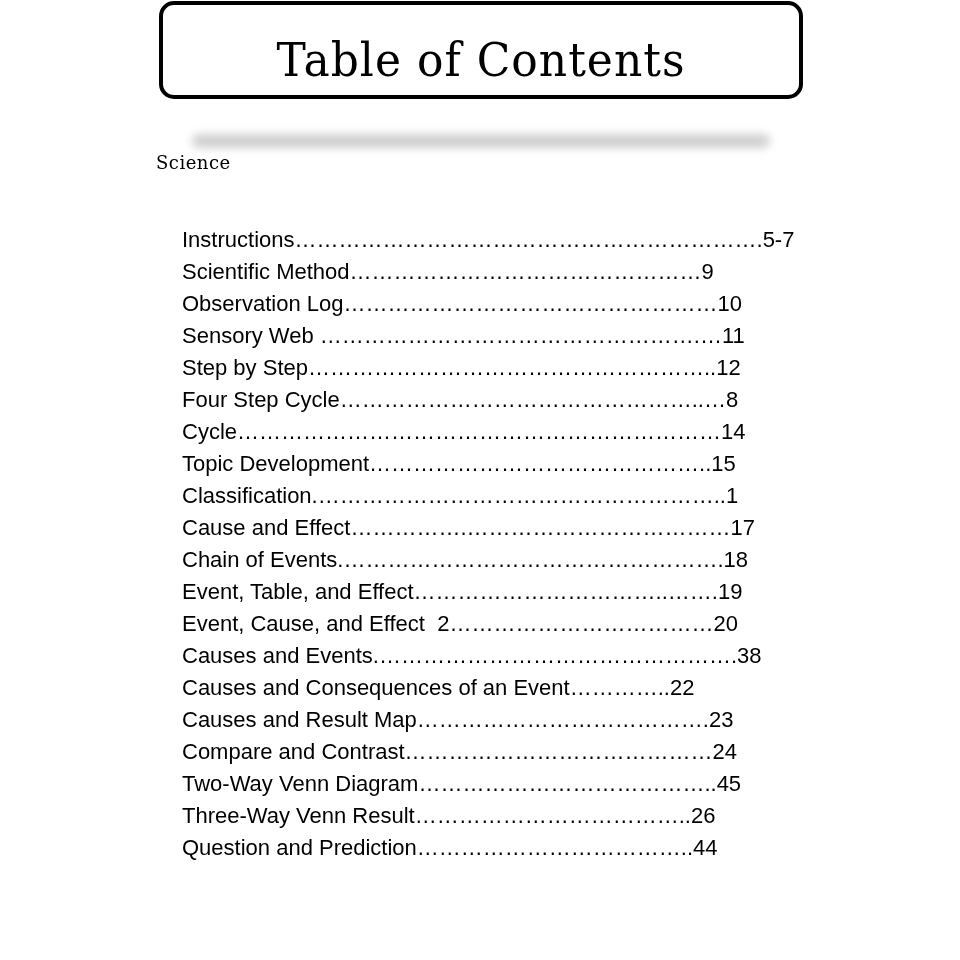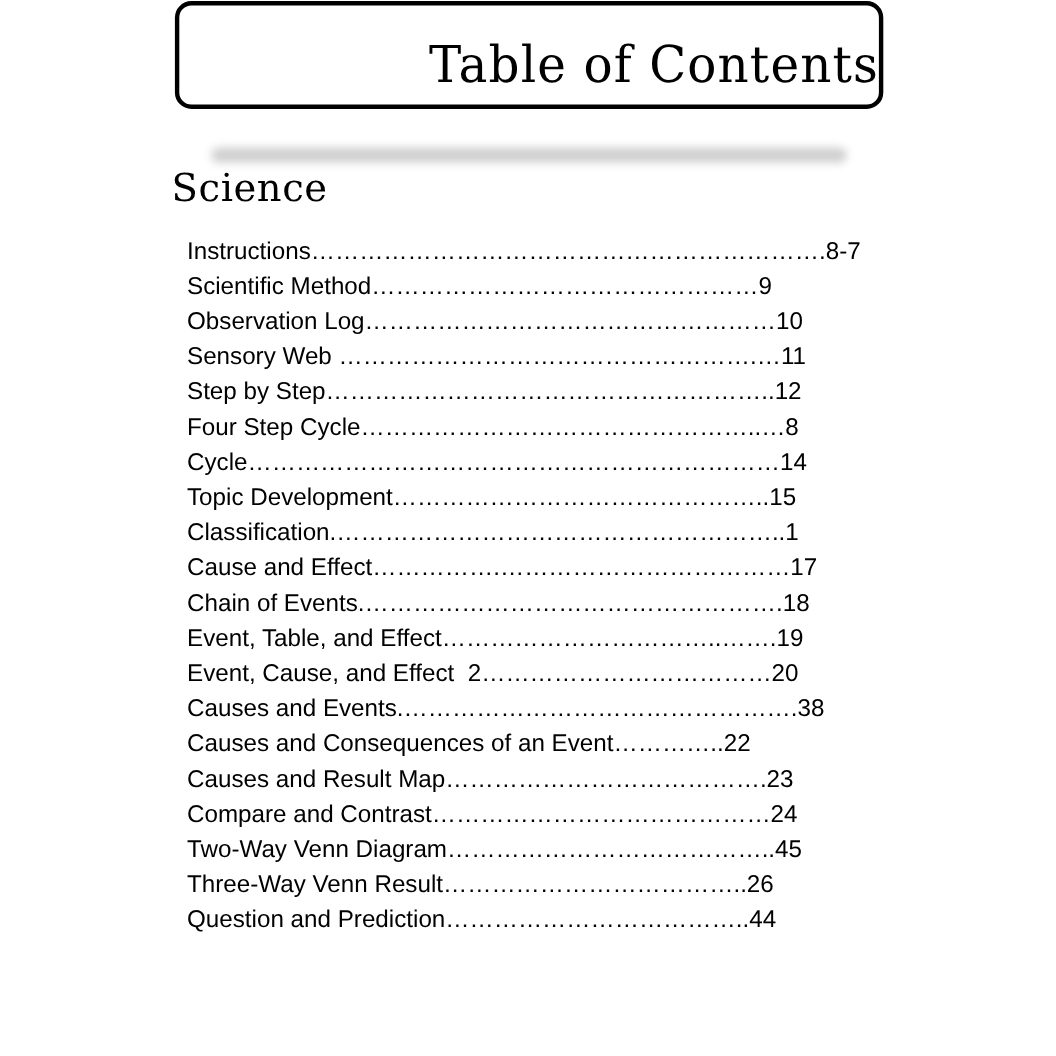--- a/index.html
+++ b/index.html
@@ -19,21 +19,21 @@
       position: absolute;
       left: 159px;
       top: 1px;
       width: 636px;
       height: 90px;
       border: 4px solid #000;
       border-radius: 15px;
       box-sizing: content-box;
       display: flex;
       align-items: center;
-      justify-content: flex-end;
+      justify-content: center;
     }
     .title-text {
       font-family: "DejaVu Serif", serif;
       font-size: 44px;
       font-weight: normal;
       letter-spacing: 1px;
       margin-top: 18px;
       transform: scaleY(1.05);
     }
     .shadow-bar {
@@ -44,28 +44,28 @@
       height: 14px;
       background: #d0d0d0;
       border-radius: 7px;
       filter: blur(4px);
     }
     .section-heading {
       position: absolute;
       left: 156px;
       top: 152px;
       font-family: "DejaVu Serif", serif;
-      font-size: 35px;
+      font-size: 18px;
       letter-spacing: 0.5px;
     }
     .toc-list {
       position: absolute;
       left: 170px;
       top: 212px;
-      margin: 0;
+      margin: 12px;
       padding: 0;
       list-style: none;
     }
     .toc-row {
       height: 32px;
       line-height: 32px;
       font-size: 22px;
       white-space: nowrap;
       display: flex;
     }
@@ -83,21 +83,21 @@
 </div>
 
 <div class="shadow-bar"></div>
 
 <div class="section-heading">Science</div>
 
 <ul class="toc-list">
   <li class="toc-row">
       <span class="toc-title">Instructions</span>
       <span class="toc-leader">……………………………………………………….</span>
-      <span class="toc-page">8-7</span>
+      <span class="toc-page">5-7</span>
     </li>
   <li class="toc-row">
       <span class="toc-title">Scientific Method</span>
       <span class="toc-leader">…………………………………………</span>
       <span class="toc-page">9</span>
     </li>
   <li class="toc-row">
       <span class="toc-title">Observation Log</span>
       <span class="toc-leader">……………………………………………</span>
       <span class="toc-page">10</span>

